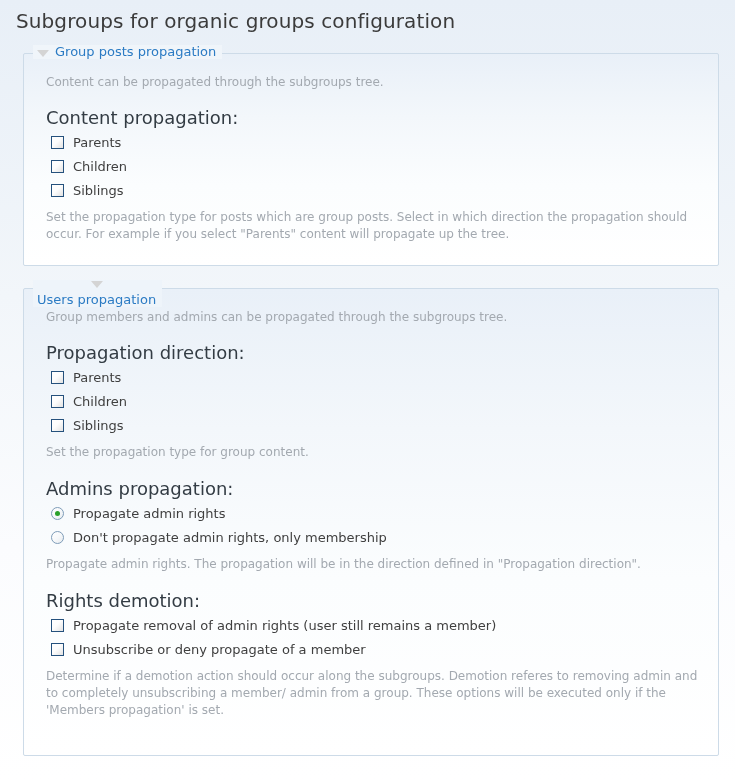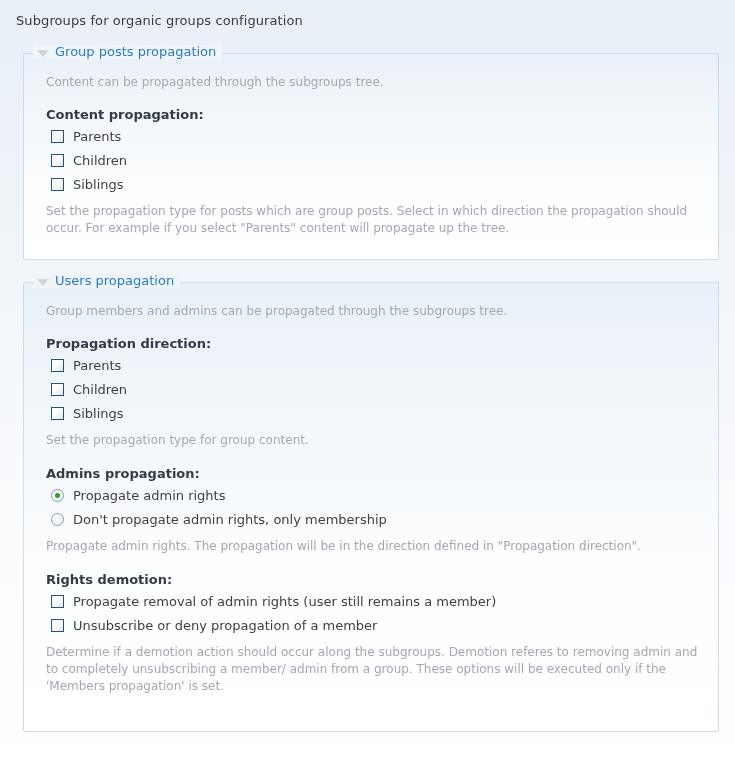--- a/index.html
+++ b/index.html
@@ -15,21 +15,21 @@
     color: #3b3b3b;
     background: linear-gradient(180deg, #e8eff7 0%, #f2f6fa 38%, #fbfcfe 70%, #ffffff 100%);
     overflow: hidden;
   }
 
   .page {
     padding: 0 0 0 0;
   }
 
   .page-title {
-    font-size: 13px;
+    font-size: 20px;
     font-weight: normal;
     color: #3b3b3b;
     margin: 0;
     padding: 9px 0 0 16px;
     letter-spacing: 0.1px;
     line-height: 24px;
   }
 
   .fieldset {
     position: relative;
@@ -48,21 +48,21 @@
     position: absolute;
     top: -9px;
     left: 9px;
     display: flex;
     align-items: center;
     gap: 6px;
     padding: 0 6px 0 4px;
     background: #f0f5fa;
     line-height: 14px;
   }
-  .fieldset.second .legend { background: #eef4fa; }
+  .fieldset.second .legend { background: #eef4fa; flex-direction: column; }
 
   .legend-text {
     color: #2b7bc4;
     font-size: 13px;
     cursor: pointer;
     white-space: nowrap;
   }
 
   .tri {
     width: 0;
@@ -84,22 +84,22 @@
   }
   .desc.intro {
     margin-bottom: 16px;
     margin-top: 6px;
   }
   .desc.after {
     margin-top: 11px;
   }
 
   .group-label {
-    font-weight: bold;
-    font-size: 13px;
+    font-weight: normal;
+    font-size: 18px;
     color: #333c44;
     margin: 0 0 7px 2px;
   }
 
   .option-row {
     display: flex;
     align-items: center;
     margin: 0 0 9px 7px;
     gap: 9px;
   }
@@ -210,19 +210,19 @@
           <div class="desc after">Propagate admin rights. The propagation will be in the direction defined in "Propagation direction".</div>
         </div>
         <div class="block">
           <div class="group-label">Rights demotion:</div>
           <div class="option-row">
             <span class="cbox"></span>
             <span class="opt-label">Propagate removal of admin rights (user still remains a member)</span>
           </div>
           <div class="option-row">
             <span class="cbox"></span>
-            <span class="opt-label">Unsubscribe or deny propagation of a member</span>
+            <span class="opt-label">Unsubscribe or deny propagate of a member</span>
           </div>
           <div class="desc after">Determine if a demotion action should occur along the subgroups. Demotion referes to removing admin and to completely unsubscribing a member/ admin from a group. These options will be executed only if the 'Members propagation' is set.</div>
         </div>
       </div>
     </div>
 </div>
 
 </body></html>

